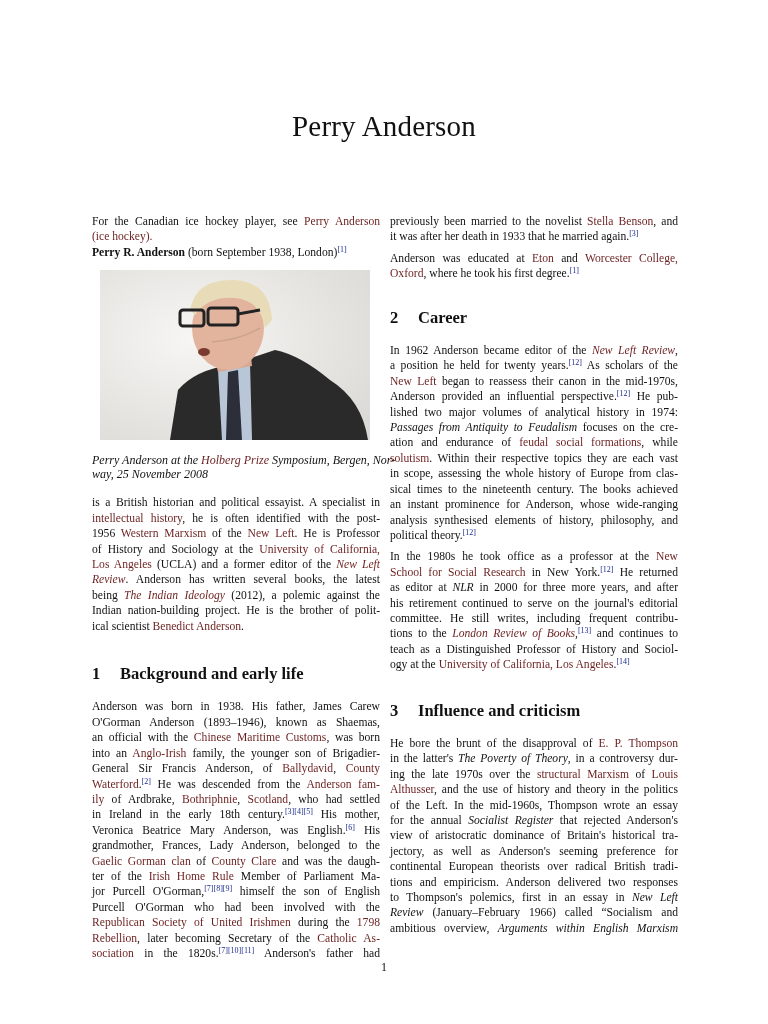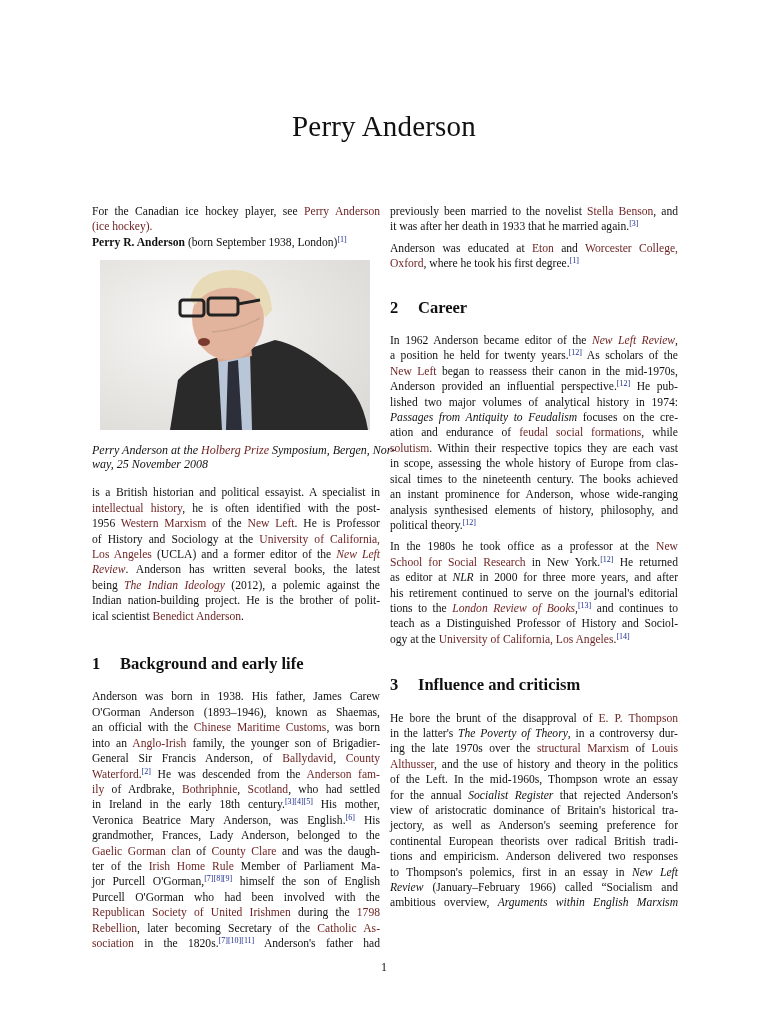--- a/index.html
+++ b/index.html
@@ -1,20 +1,20 @@
 <!DOCTYPE html>
 <html><head>
 <meta charset="utf-8">
 <style>
   html, body { margin: 0; padding: 0; background: #ffffff; }
   body { width: 768px; height: 1024px; position: relative; overflow: hidden;
          font-family: "Liberation Serif", "DejaVu Serif", serif; color: #111; }
   .title { position: absolute; top: 110px; left: 0; width: 768px; text-align: center;
            font-size: 29px; font-weight: normal; margin: 0; letter-spacing: 0.2px; }
-  .col { position: absolute; top: 204px; width: 288px; font-size: 11.6px; line-height: 15.4px; }
+  .col { position: absolute; top: 214px; width: 288px; font-size: 11.6px; line-height: 15.4px; }
   .col-left { left: 92px; }
   .col-right { left: 390px; }
   .para { text-align: justify; margin: 0; }
   .para + .para { margin-top: 6px; }
   .line { display: block; white-space: nowrap; text-align-last: justify; text-align: justify; }
   .line.last { text-align-last: left; }
   .link { color: #6b1f1f; }
   .cite { color: #1b2a8c; font-size: 8px; vertical-align: 4px; line-height: 0; }
   .it { font-style: italic; }
   .b { font-weight: bold; }
@@ -141,20 +141,21 @@
       <span class="line"><span>sical times to the nineteenth century.  The books achieved</span></span>
       <span class="line"><span>an instant prominence for Anderson, whose wide-ranging</span></span>
       <span class="line"><span>analysis synthesised elements of history, philosophy, and</span></span>
       <span class="line last"><span>political theory.</span><span class="cite">[12]</span></span>
     </p>
   <p class="para">
       <span class="line"><span>In the 1980s he took office as a professor at the </span><span class="link">New</span></span>
       <span class="line"><span class="link">School for Social Research</span><span> in New York.</span><span class="cite">[12]</span><span> He returned</span></span>
       <span class="line"><span>as editor at </span><span class="it">NLR</span><span> in 2000 for three more years, and after</span></span>
       <span class="line"><span>his retirement continued to serve on the journal's editorial</span></span>
+      <span class="line"><span>committee.  He still writes, including frequent contribu-</span></span>
       <span class="line"><span>tions to the </span><span class="link it">London Review of Books</span><span>,</span><span class="cite">[13]</span><span> and continues to</span></span>
       <span class="line"><span>teach as a Distinguished Professor of History and Sociol-</span></span>
       <span class="line last"><span>ogy at the </span><span class="link">University of California, Los Angeles</span><span>.</span><span class="cite">[14]</span></span>
     </p>
 
   <h2 class="section-heading" style="margin-top:30px">
     <span class="num">3</span>
     <span>Influence and criticism</span>
   </h2>
   <p class="para" style="margin-top:18px">

